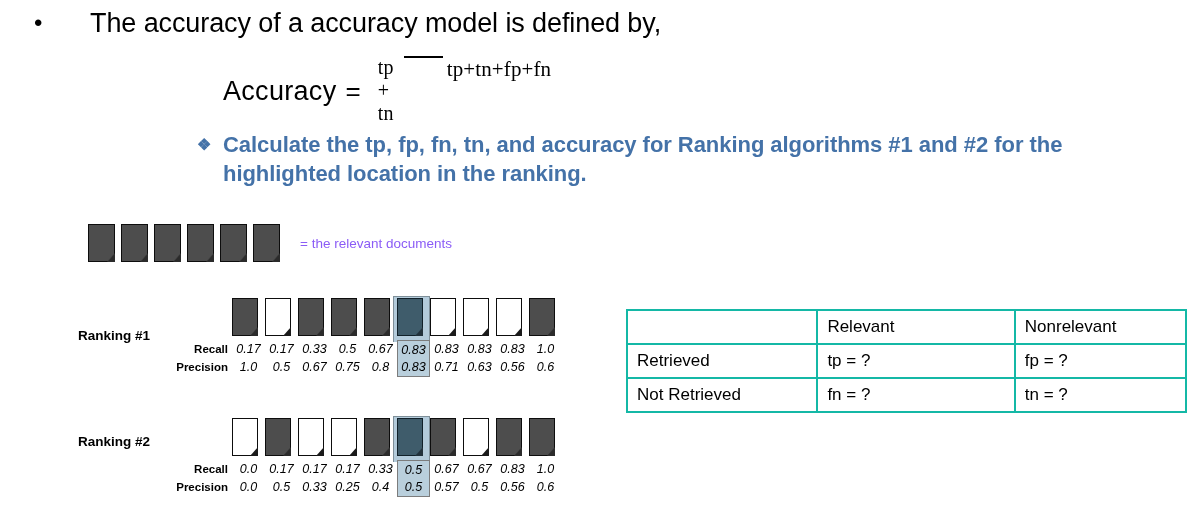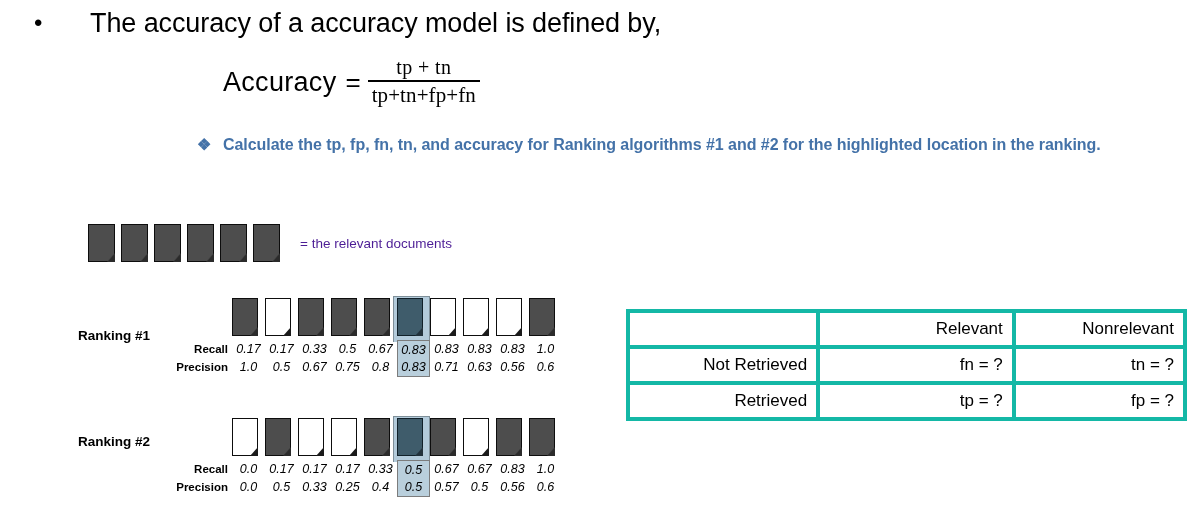--- a/index.html
+++ b/index.html
@@ -51,22 +51,21 @@
     font-size: 27px;
     line-height: 30px;
     letter-spacing: 0.3px;
   }
   #formula-eq {
     font-size: 26px;
     margin: 0 7px 0 9px;
   }
   #fraction {
     display: inline-flex;
-    flex-direction: column;
-    align-items: center;
+    flex-direction: row;
     font-family: "Liberation Serif", serif;
   }
   #fraction-num {
     font-size: 20px;
     line-height: 23px;
     padding: 0 10px 1px 10px;
     letter-spacing: 0.4px;
   }
   #fraction-bar {
     height: 2px;
@@ -90,39 +89,39 @@
     align-items: flex-start;
     color: #4472a8;
   }
   #task-marker {
     flex: 0 0 26px;
     font-size: 16px;
     line-height: 29px;
     font-weight: bold;
   }
   #task-text {
-    font-size: 16px;
+    font-size: 22px;
     line-height: 29px;
     font-weight: bold;
     letter-spacing: -0.05px;
   }
 
   
   #legend {
     position: absolute;
     left: 88px;
     top: 224px;
     display: flex;
     align-items: center;
   }
   #legend-docs { display: flex; }
   #legend-caption {
     font-size: 13.5px;
     margin-left: 14px;
-    color: #4c1d95;
+    color: #8b5cf6;
   }
 
   
   .doc {
     width: 26px;
     height: 37px;
     margin-right: 5px;
     position: relative;
     box-sizing: border-box;
   }
@@ -233,26 +232,25 @@
   
   #matrix {
     position: absolute;
     left: 626px;
     top: 309px;
     width: 561px;
     border-collapse: collapse;
     font-size: 17px;
   }
   #matrix td {
-    border: 4px solid #14b8a6;
+    border: 2px solid #14b8a6;
     height: 30px;
     padding: 1px 9px;
     vertical-align: middle;
     white-space: nowrap;
-    text-align: right;
   }
   #matrix td.c0 { width: 178px; }
   #matrix td.c1 { width: 190px; }
   #matrix td.c2 { width: 158px; }
 </style>
 </head>
 <body>
 
 <div id="bullet-line">
   <span id="bullet-dot">•</span>
@@ -455,23 +453,23 @@
 </div>
 
 <table id="matrix">
   <tbody>
     <tr>
       <td class="c0"></td>
       <td class="c1">Relevant</td>
       <td class="c2">Nonrelevant</td>
     </tr>
     <tr>
+      <td class="c0">Retrieved</td>
+      <td class="c1">tp  =  ?</td>
+      <td class="c2">fp =   ?</td>
+    </tr>
+    <tr>
       <td class="c0">Not Retrieved</td>
       <td class="c1">fn  =  ?</td>
       <td class="c2">tn  =  ?</td>
     </tr>
-    <tr>
-      <td class="c0">Retrieved</td>
-      <td class="c1">tp  =  ?</td>
-      <td class="c2">fp =   ?</td>
-    </tr>
   </tbody>
 </table>
 
 </body></html>

